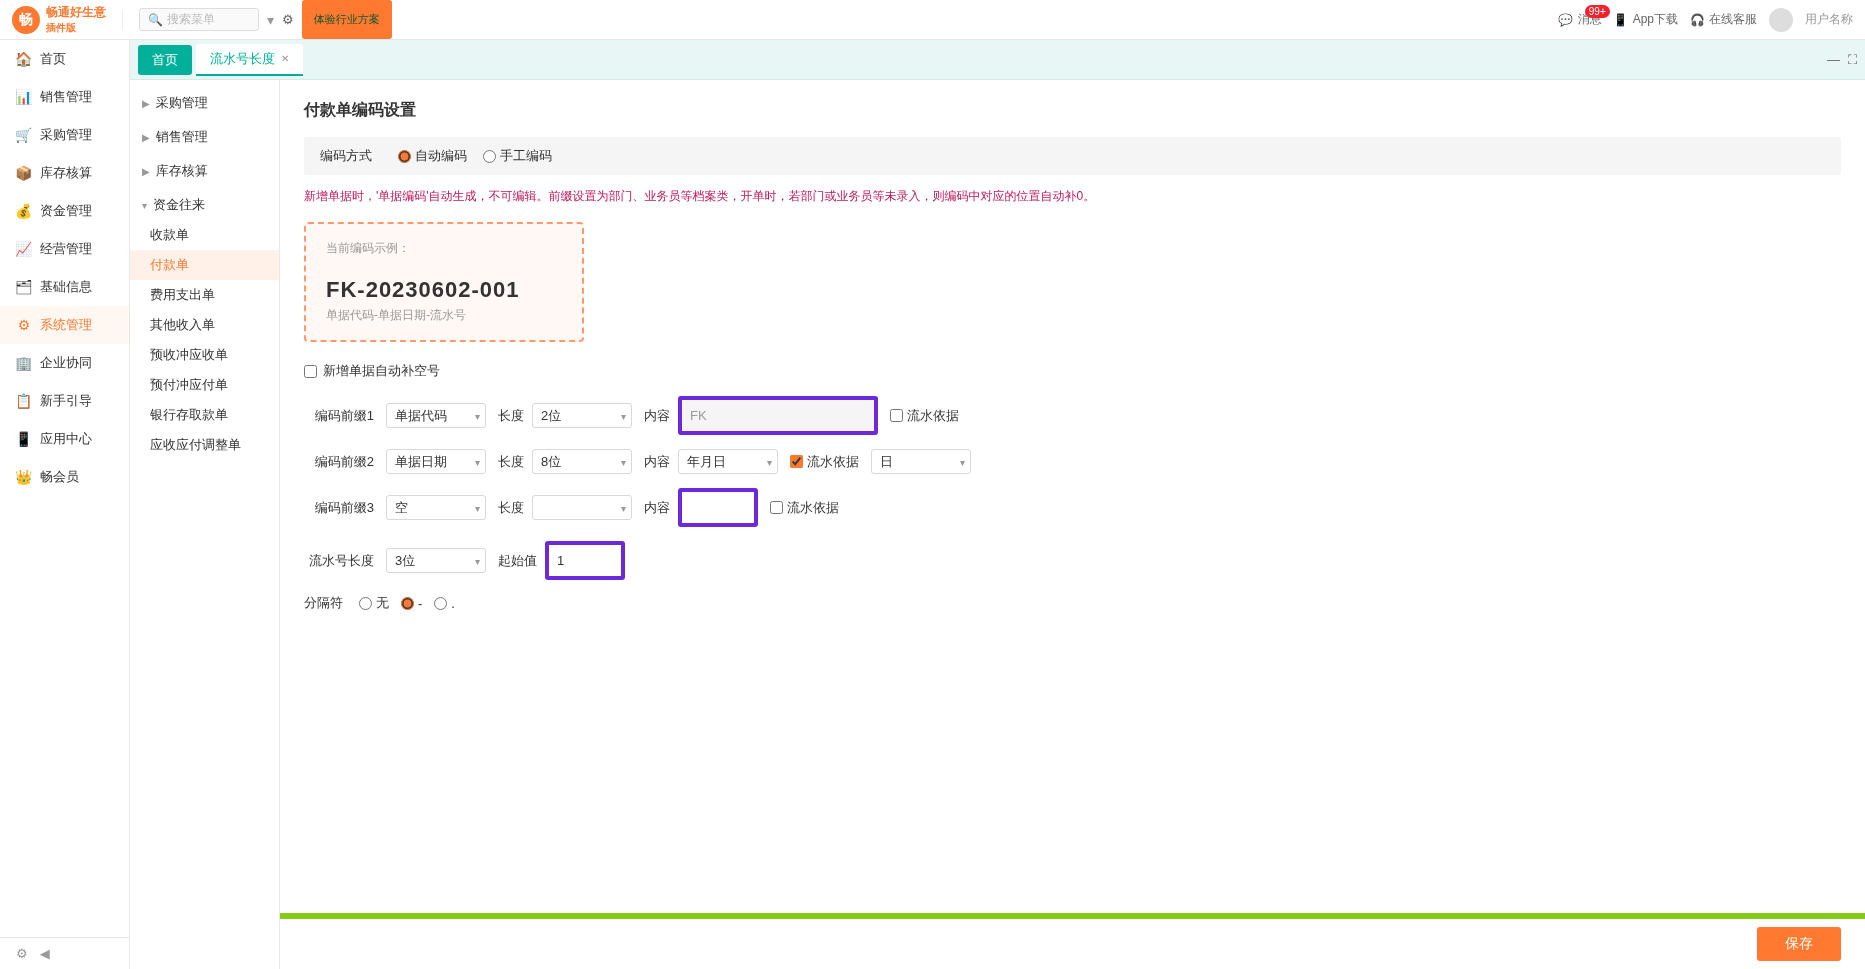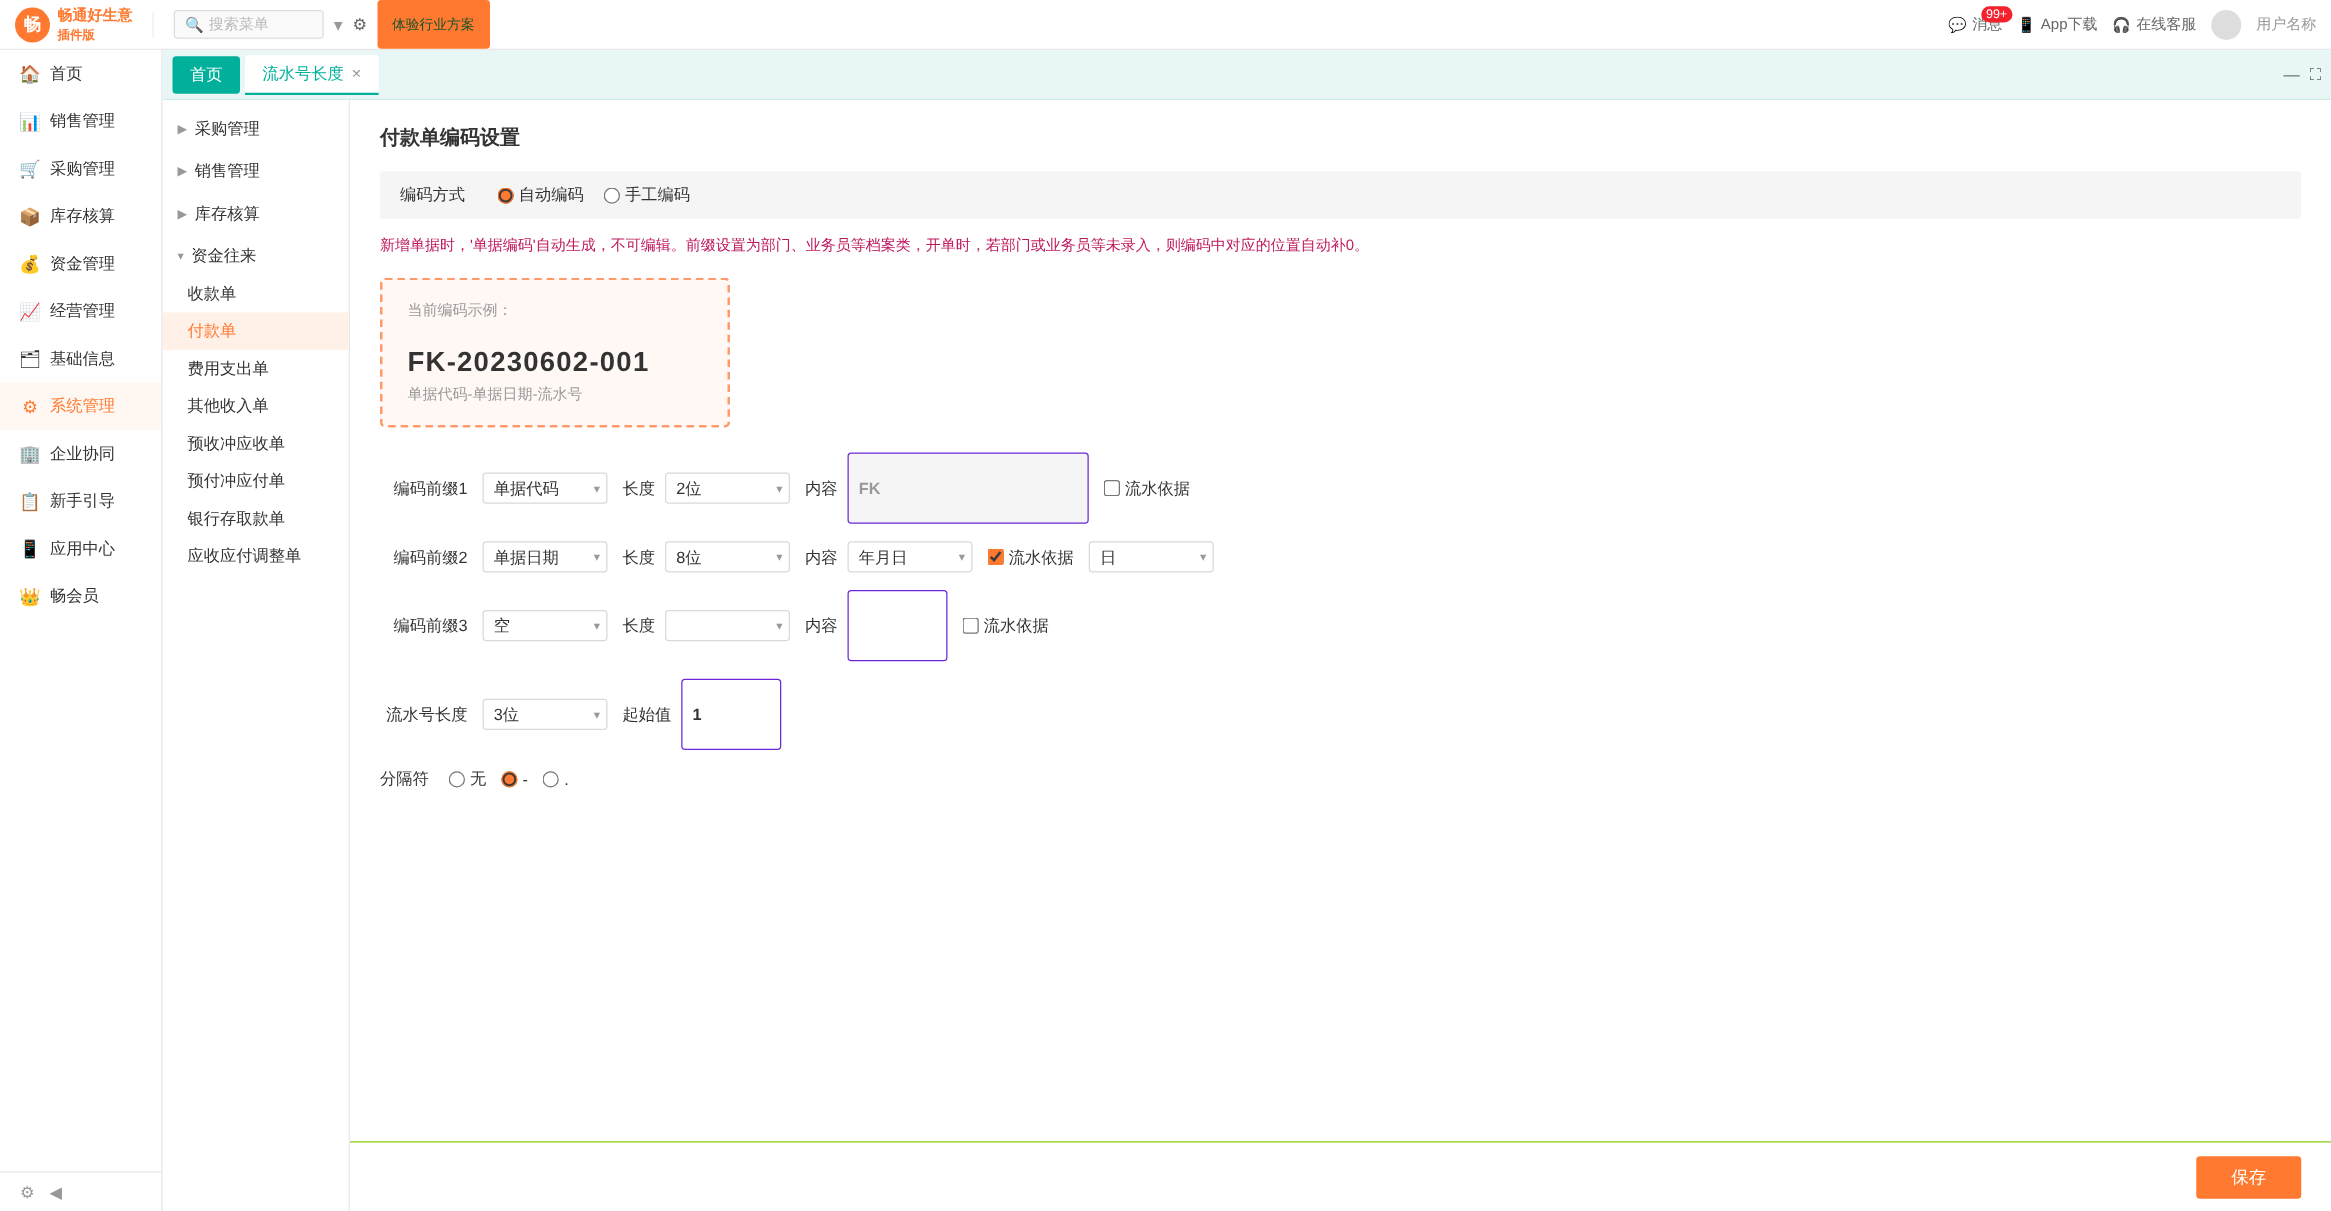--- a/index.html
+++ b/index.html
@@ -63,36 +63,36 @@
     .auto-fill-row { display: flex; align-items: center; gap: 6px; margin-bottom: 16px; }
     .auto-fill-row input[type=checkbox] { accent-color: #ff7a30; }
     .auto-fill-label { font-size: 13px; color: #333; }
 
     
     .form-row { display: flex; align-items: center; gap: 12px; margin-bottom: 14px; flex-wrap: wrap; }
     .form-field-label { width: 70px; font-size: 13px; color: #333; text-align: right; flex-shrink: 0; }
     .form-select { border: 1px solid #d9d9d9; border-radius: 3px; padding: 4px 24px 4px 8px; font-size: 13px; color: #333; background: #fff; appearance: none; -webkit-appearance: none; cursor: pointer; min-width: 100px; position: relative; }
     .select-wrapper { position: relative; display: inline-flex; align-items: center; }
     .select-wrapper::after { content: '▾'; position: absolute; right: 6px; top: 50%; transform: translateY(-50%); color: #999; font-size: 10px; pointer-events: none; }
-    .form-input { border: 1px solid #6d28d9; border-radius: 3px; padding: 20px 8px; font-size: 13px; color: #333; background: #fff; font-weight: bold; }
+    .form-input { border: 4px solid #6d28d9; border-radius: 3px; padding: 8px 8px; font-size: 13px; color: #333; background: #fff; }
     .form-input.readonly { background: #f5f5f5; color: #999; }
     .field-group { display: flex; align-items: center; gap: 8px; }
     .field-group-label { font-size: 13px; color: #333; }
     .checkbox-item { display: flex; align-items: center; gap: 4px; font-size: 13px; color: #333; }
     .checkbox-item input[type=checkbox] { accent-color: #ff7a30; }
 
     
     .separator-row { display: flex; align-items: center; gap: 16px; margin-bottom: 16px; }
     .separator-label { font-size: 13px; color: #333; }
     .sep-radio-group { display: flex; align-items: center; gap: 12px; }
     .sep-radio-item { display: flex; align-items: center; gap: 4px; cursor: pointer; font-size: 13px; }
     .sep-radio-item input[type=radio] { accent-color: #ff7a30; }
 
     
-    .bottom-bar { height: 56px; background: #fff; border-top: 1px solid #84cc16; display: flex; align-items: center; justify-content: flex-end; padding: 0 24px; flex-shrink: 0; }
+    .bottom-bar { height: 56px; background: #fff; border-top: 6px solid #84cc16; display: flex; align-items: center; justify-content: flex-end; padding: 0 24px; flex-shrink: 0; }
     .btn-save { background: #ff7a30; color: white; border: none; padding: 8px 28px; border-radius: 3px; cursor: pointer; font-size: 14px; }
 
     
     .submenu { background: #fff; border-right: 1px solid #e8e8e8; width: 150px; flex-shrink: 0; overflow-y: auto; padding: 8px 0; }
     .submenu-group { margin-bottom: 4px; }
     .submenu-group-header { display: flex; align-items: center; gap: 6px; padding: 6px 12px; font-size: 13px; color: #333; cursor: pointer; }
     .submenu-group-header .arrow { font-size: 10px; color: #999; }
     .submenu-item { padding: 6px 20px; font-size: 13px; color: #333; cursor: pointer; }
     .submenu-item.active { background: #fff0e8; color: #ff7a30; font-weight: 500; }
 
@@ -296,20 +296,24 @@
             </div>
 
             
             <div class="code-preview">
               <div class="code-preview-label">当前编码示例：</div>
               <div class="code-preview-value">FK-20230602-001</div>
               <div class="code-preview-desc">单据代码-单据日期-流水号</div>
             </div>
 
             
+            <div class="auto-fill-row">
+              <input type="checkbox" style="">
+              <span class="auto-fill-label">新增单据自动补空号</span>
+            </div>
 
             
             <div class="form-row">
               <span class="form-field-label">编码前缀1</span>
               <div class="select-wrapper">
                 <select class="form-select">
                   <option>单据代码</option>
                 </select>
               </div>
               <div class="field-group">

